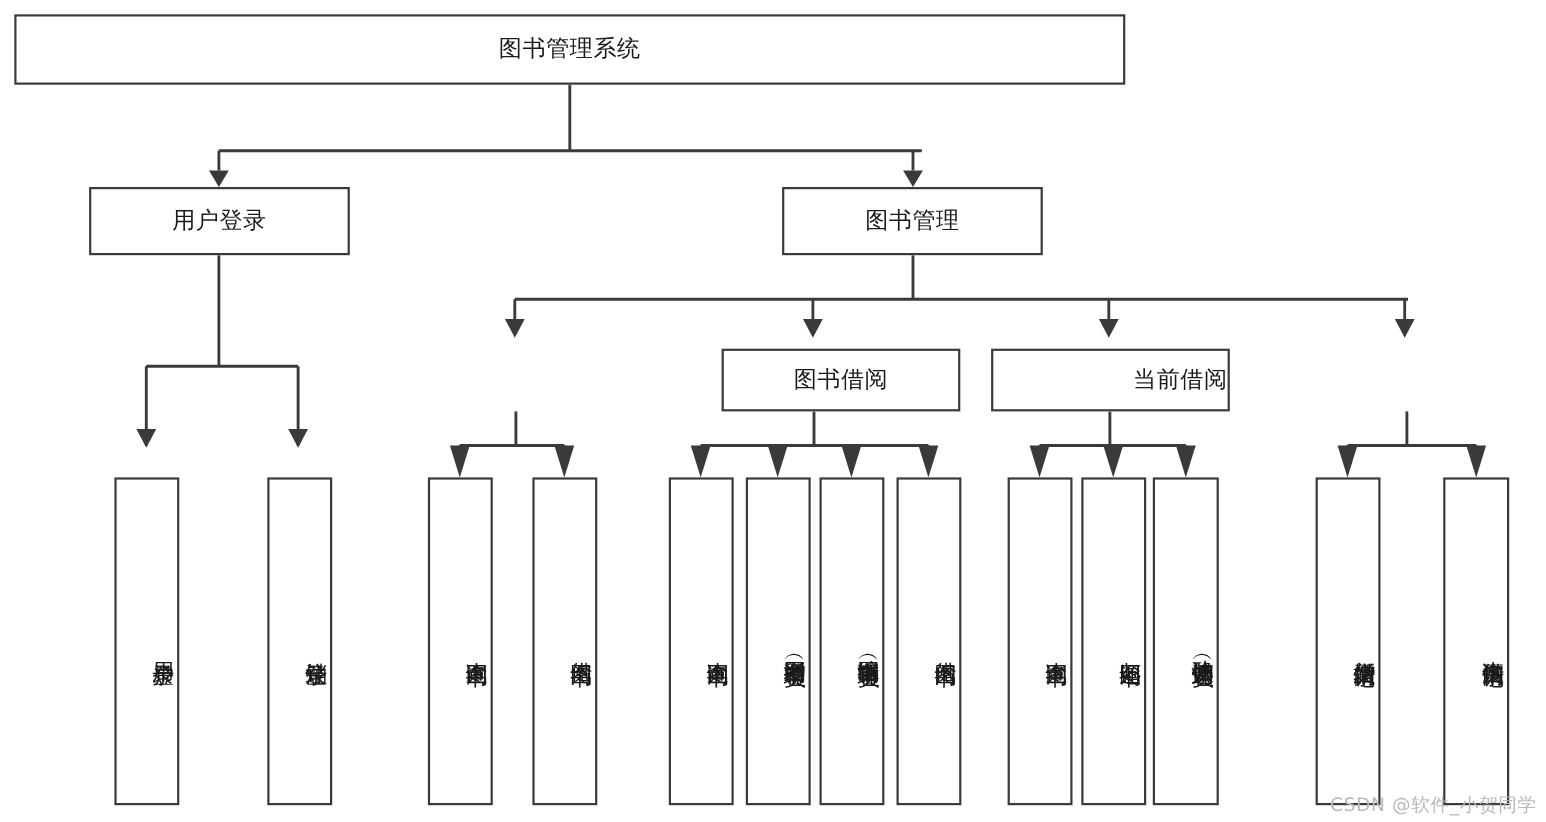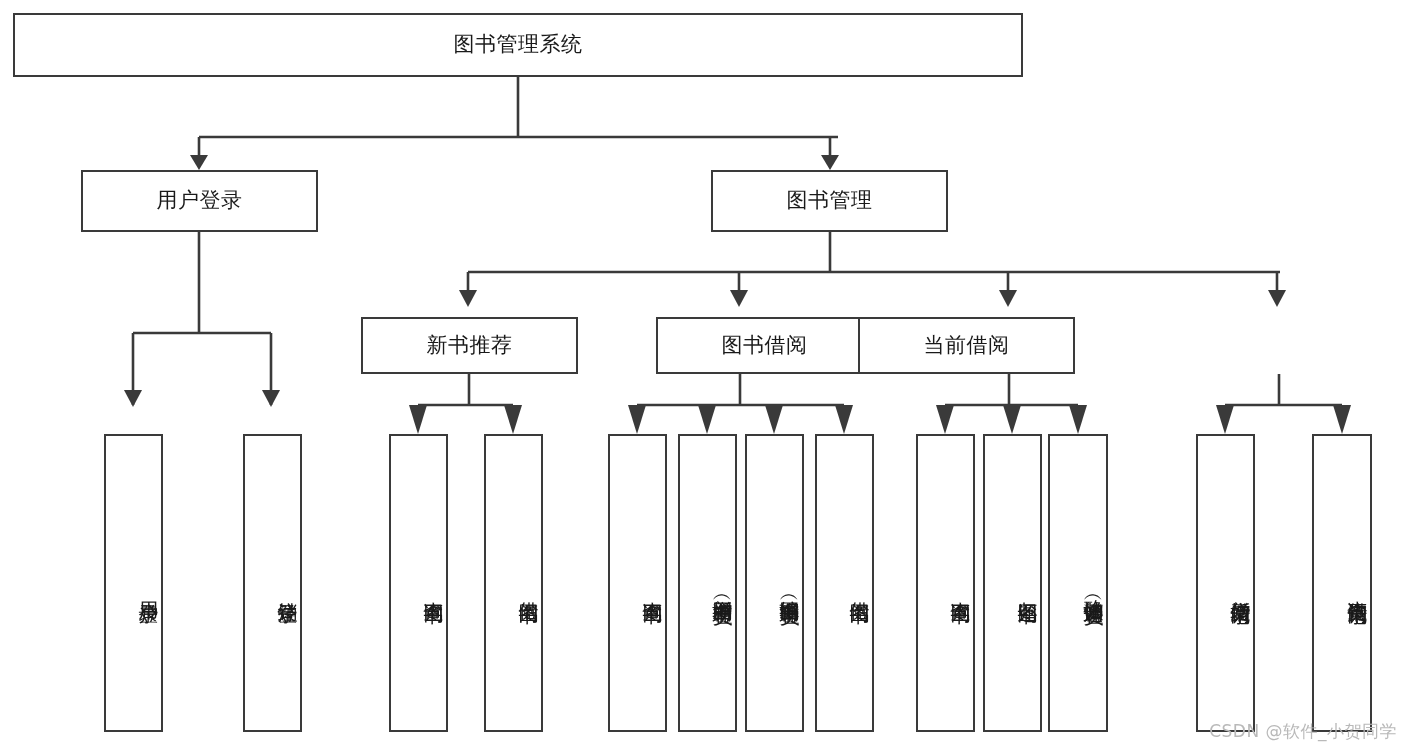--- a/index.html
+++ b/index.html
@@ -155,27 +155,24 @@
     <span>图书管理系统</span>
   </div>
 
   <div class="node node-h" style="left:81px; top:170px; width:237px; height:62px;">
     <span>用户登录</span>
   </div>
   <div class="node node-h" style="left:711px; top:170px; width:237px; height:62px;">
     <span>图书管理</span>
   </div>
 
-  <div class="node node-h" style="left:361px; top:317px; width:217px; height:57px;">
-    <span>新书推荐</span>
-  </div>
   <div class="node node-h" style="left:632px; top:317px; width:217px; height:57px;margin-left:24px;">
     <span>图书借阅</span>
   </div>
-  <div class="node node-h" style="left:858px; top:317px; width:217px; height:57px;">
+  <div class="node node-h" style="left:901px; top:317px; width:217px; height:57px;justify-content:flex-end;">
     <span>当前借阅</span>
   </div>
 
   <div class="node node-v" style="left:104px; top:434px; width:59px; height:298px;">
     <span class="vtext">用户登录</span>
   </div>
   <div class="node node-v" style="left:243px; top:434px; width:59px; height:298px;">
     <span class="vtext">注销登录</span>
   </div>
 

